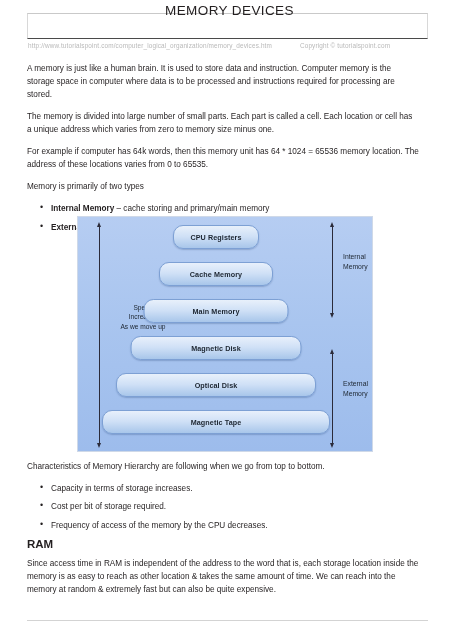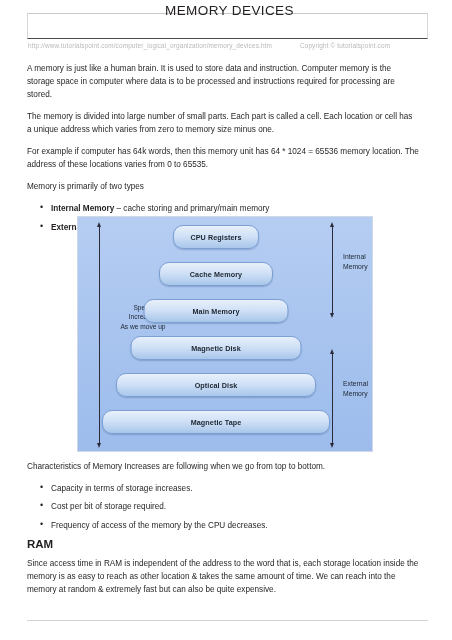--- a/index.html
+++ b/index.html
@@ -323,21 +323,21 @@
       </div>
       <div class="side-label external">
         <div>External</div>
         <div>Memory</div>
       </div>
 
     </div>
   </div>
 
   <div class="content" style="top:460px;">
-    <p class="para tight">Characteristics of Memory Increases are following when we go from top to bottom.</p>
+    <p class="para tight">Characteristics of Memory Hierarchy are following when we go from top to bottom.</p>
 
     <ul class="bullets small">
       <li>Capacity in terms of storage increases.</li>
       <li>Cost per bit of storage required.</li>
       <li>Frequency of access of the memory by the CPU decreases.</li>
     </ul>
 
     <div class="h2">RAM</div>
 
 

